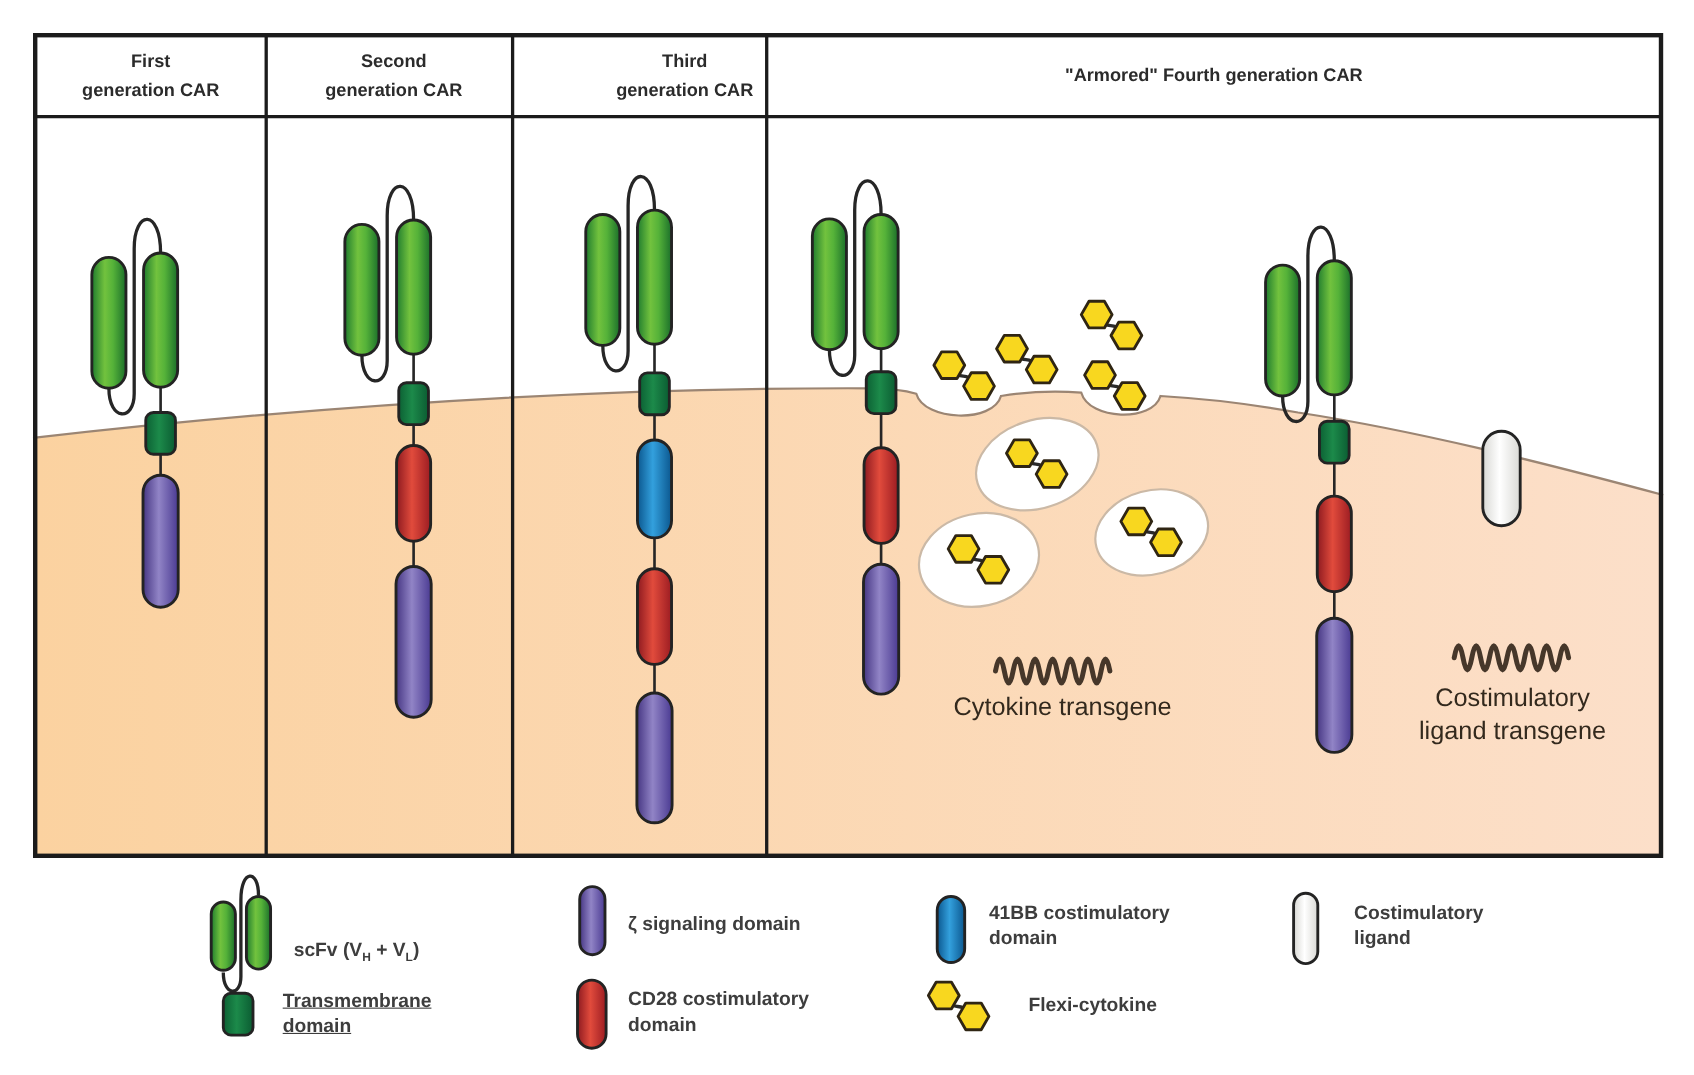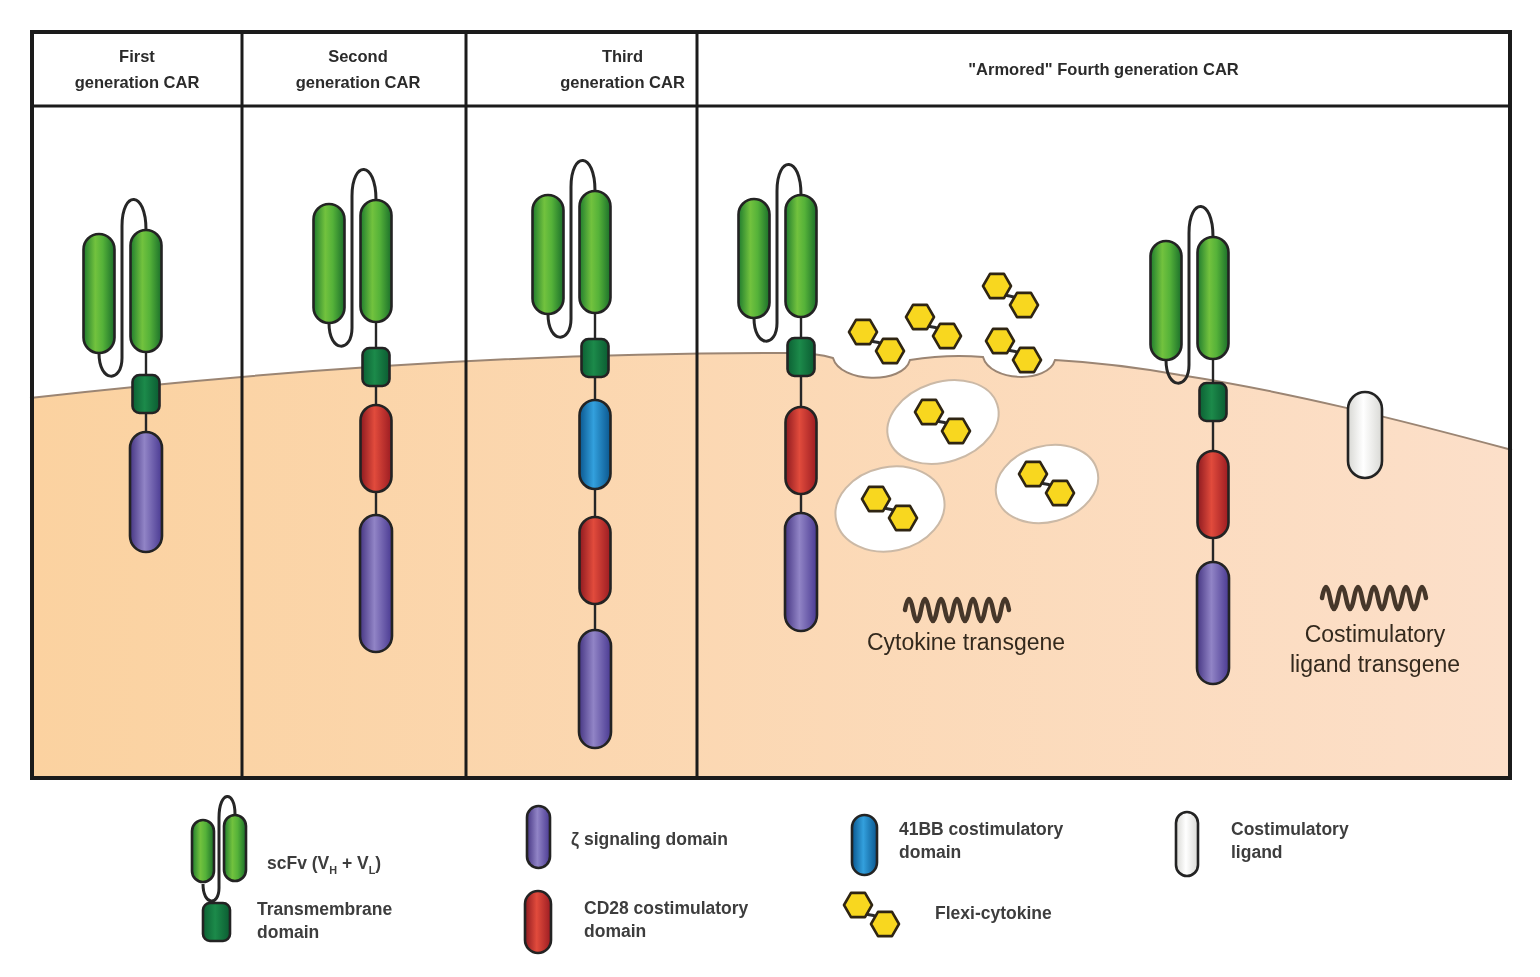--- a/index.html
+++ b/index.html
@@ -183,28 +183,28 @@
 
 <div class="txt dlbl" style="left:840px;top:628px;width:252px;">Cytokine transgene</div>
 <div class="txt dlbl" style="left:1255px;top:620px;width:240px;">
   <div>Costimulatory</div>
   <div>ligand transgene</div>
 </div>
 
 <div class="txt leg" style="left:267px;top:838px;margin-top:14px;">
   <span>scFv (V</span><sub>H</sub><span> + V</span><sub>L</sub><span>)</span>
 </div>
-<div class="txt leg" style="left:257px;top:898px;">
+<div class="txt leg" style="left:257px;top:898px;text-decoration:underline;">
   <div>Transmembrane</div>
   <div>domain</div>
 </div>
 <div class="txt leg" style="left:571px;top:828px;">
   <div>ζ signaling domain</div>
 </div>
-<div class="txt leg" style="left:584px;top:897px;">
+<div class="txt leg" style="left:571px;top:897px;">
   <div>CD28 costimulatory</div>
   <div>domain</div>
 </div>
 <div class="txt leg" style="left:899px;top:818px;">
   <div>41BB costimulatory</div>
   <div>domain</div>
 </div>
 <div class="txt leg" style="left:907px;top:902px;margin-left:28px;">
   <div>Flexi-cytokine</div>
 </div>

